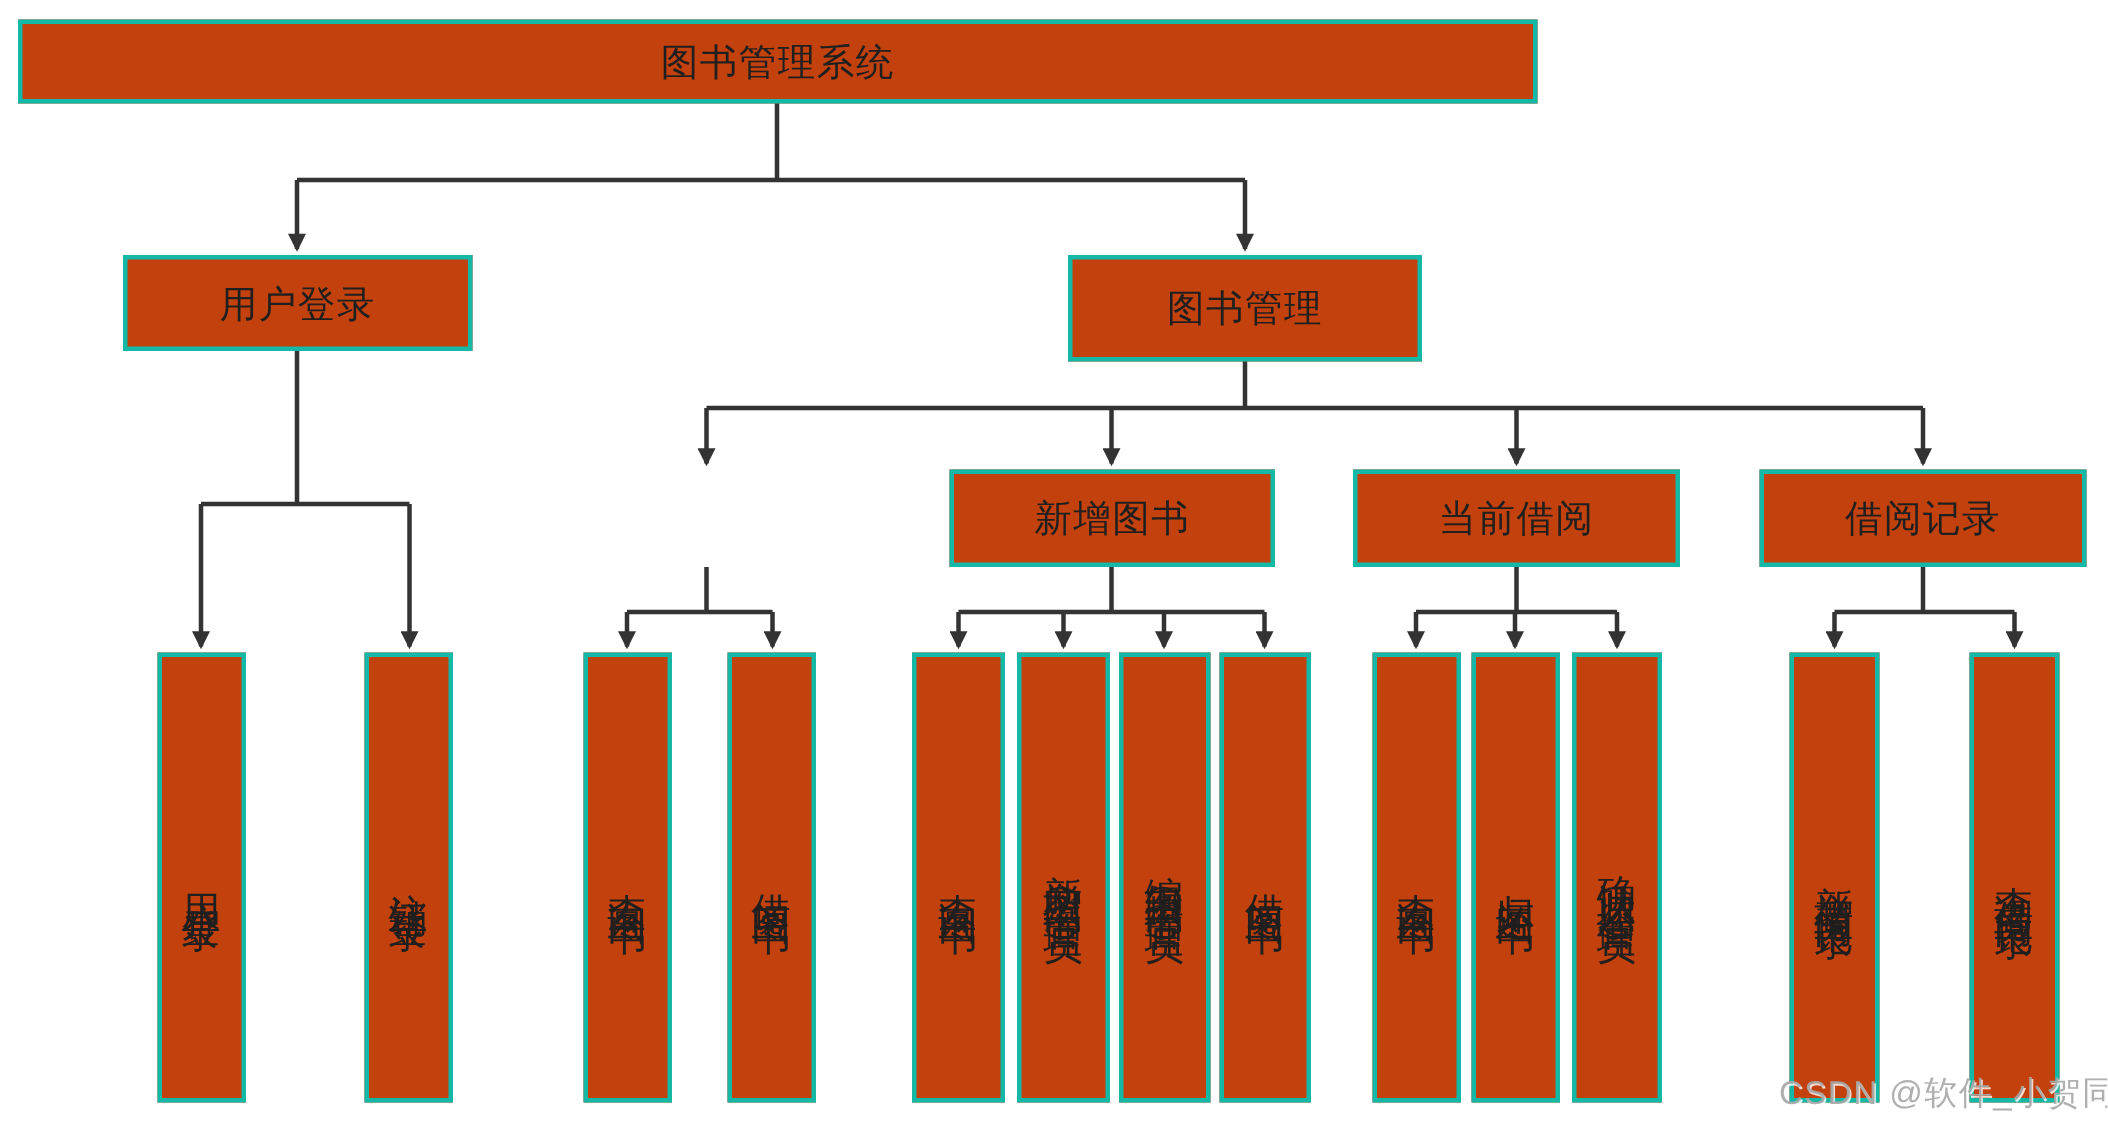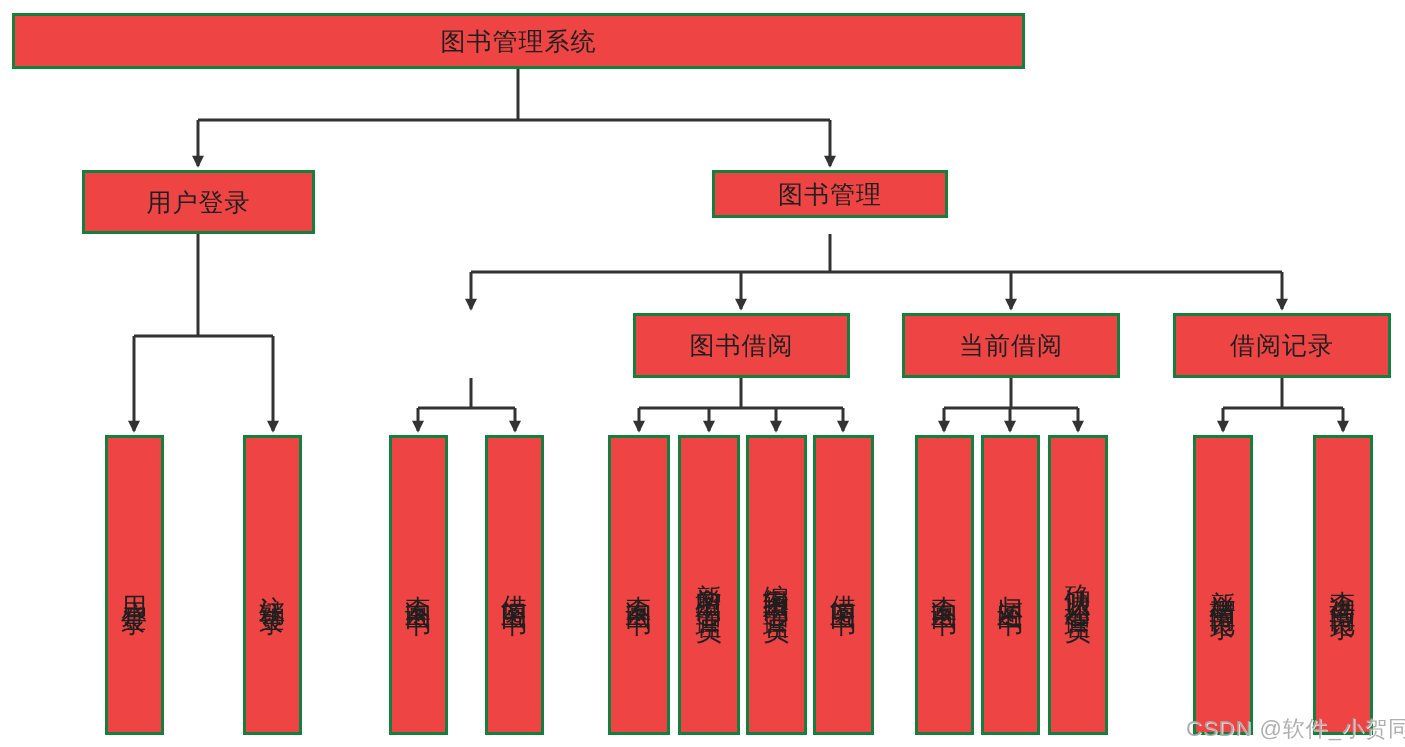--- a/index.html
+++ b/index.html
@@ -2,34 +2,34 @@
 <html lang="zh"><head>
 <meta charset="utf-8">
 <style>
   html,body{margin:0;padding:0;background:#ffffff;}
   body{font-family:"Liberation Sans","DejaVu Sans",sans-serif;}
   .canvas{
     position:relative;width:1405px;height:747px;background:#ffffff;overflow:hidden;
   }
   .wires{position:absolute;left:0;top:0;width:1405px;height:747px;}
   .node{
-    position:absolute;box-sizing:border-box;border:3px solid #15803d;background:#ef4444;
+    position:absolute;box-sizing:border-box;border:3px solid #14b8a6;background:#c2410c;
     display:flex;align-items:center;justify-content:center;
     color:#1f1f1f;font-size:25px;letter-spacing:1px;white-space:nowrap;
   }
   .leaf{
     font-size:26px;letter-spacing:5px;line-height:1;
   }
   .leaf .vtext{
     writing-mode:vertical-rl;text-orientation:mixed;white-space:nowrap;
   }
   
   .n-root{left:12px;top:13px;width:1013px;height:56px;}
   .n-l2a{left:82px;top:170px;width:233px;height:64px;}
-  .n-l2b{left:712px;top:170px;width:236px;height:48px;}
+  .n-l2b{left:712px;top:170px;width:236px;height:71px;}
   .n-l3a{left:362px;top:313px;width:218px;height:65px;}
   .n-l3b{left:633px;top:313px;width:217px;height:65px;}
   .n-l3c{left:902px;top:313px;width:218px;height:65px;}
   .n-l3d{left:1173px;top:313px;width:218px;height:65px;}
   
   .n-a1{left:105px;top:435px;width:59px;height:300px;}
   .n-a2{left:243px;top:435px;width:59px;height:300px;}
   .n-b1{left:389px;top:435px;width:59px;height:300px;}
   .n-b2{left:485px;top:435px;width:59px;height:300px;}
   .n-c1{left:608px;top:435px;width:62px;height:300px;}
@@ -98,21 +98,21 @@
     <path d="M1223,408 H1343"></path>
     <path d="M1223,408 V431" marker-end="url(#arw)"></path>
     <path d="M1343,408 V431" marker-end="url(#arw)"></path>
   </svg>
 
   <div class="node n-root">图书管理系统</div>
 
   <div class="node n-l2a">用户登录</div>
   <div class="node n-l2b">图书管理</div>
 
-  <div class="node n-l3b">图书借阅</div>
+  <div class="node n-l3b">新增图书</div>
   <div class="node n-l3c">当前借阅</div>
   <div class="node n-l3d">借阅记录</div>
 
   <div class="node leaf n-a1">
     <span class="vtext">用户登录</span>
   </div>
   <div class="node leaf n-a2">
     <span class="vtext">注销登录</span>
   </div>
 

